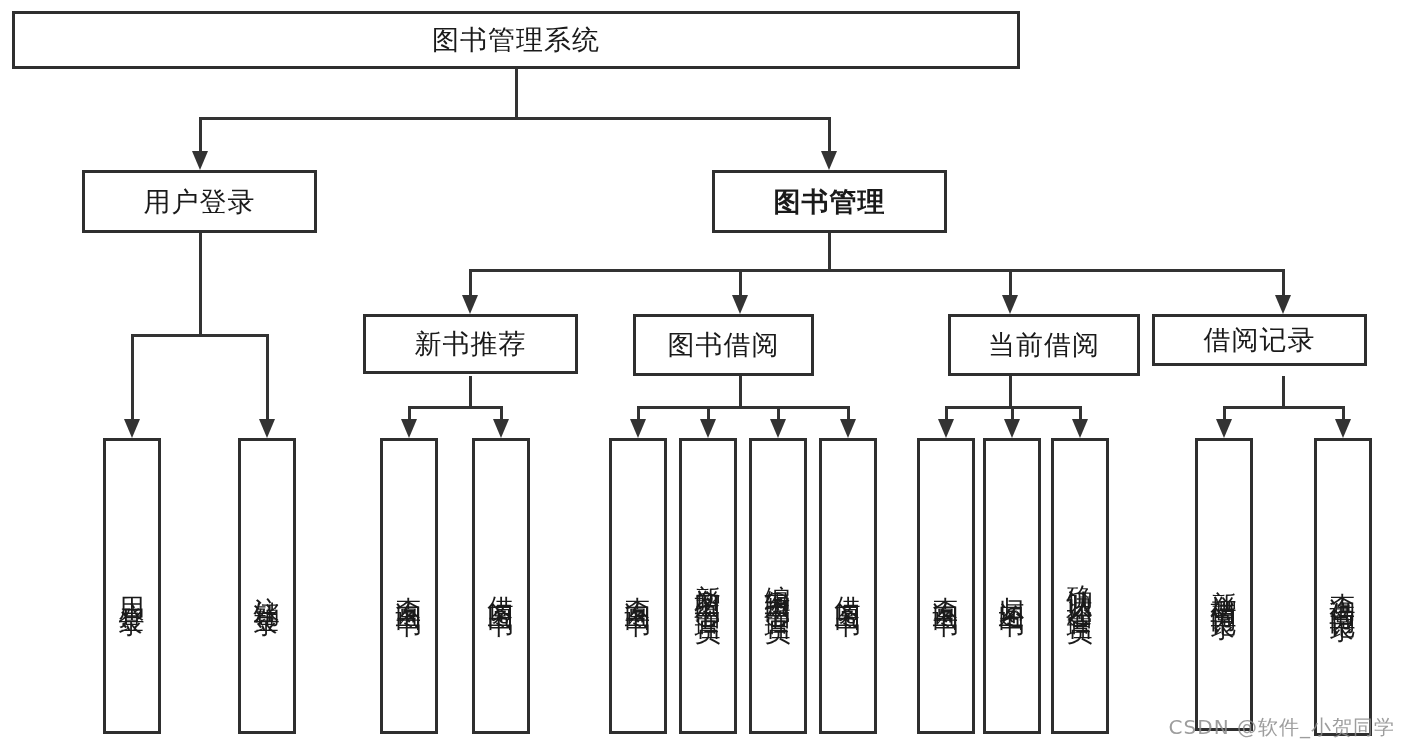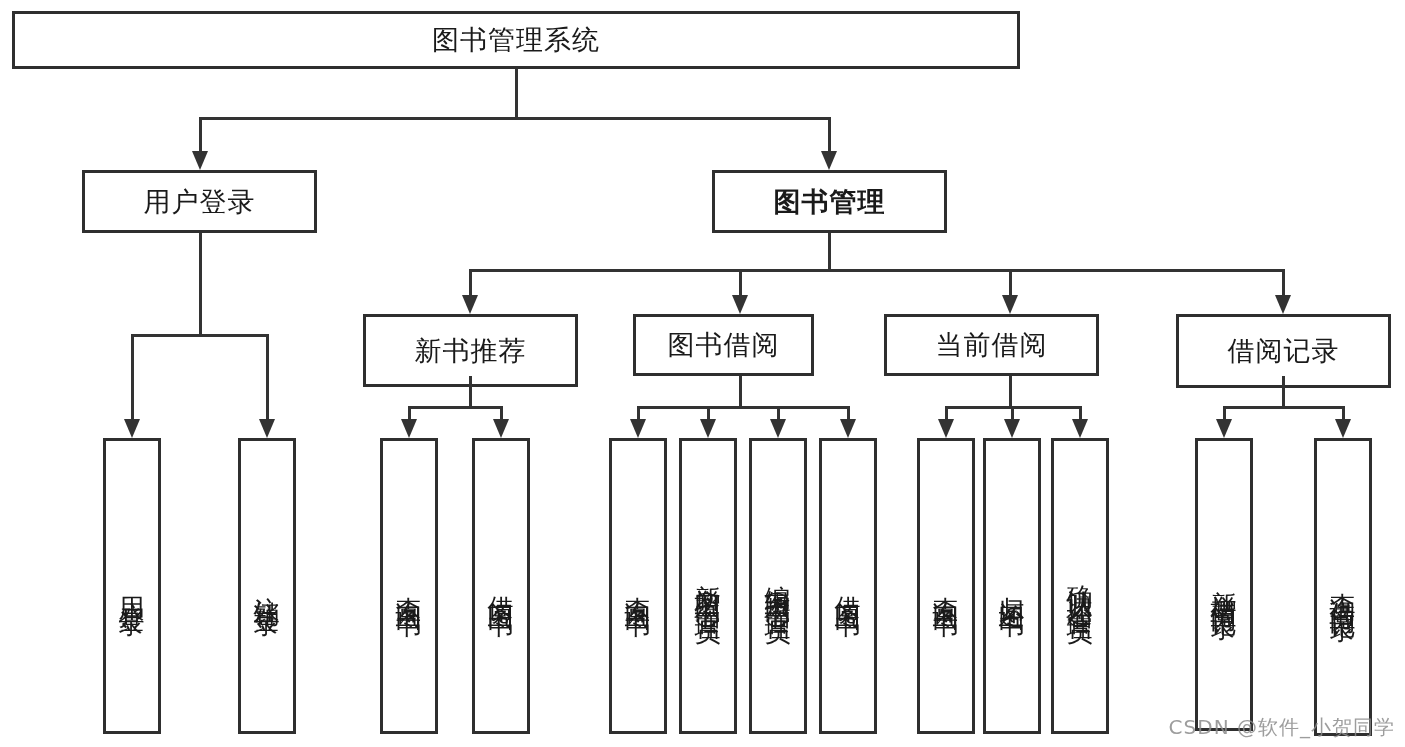--- a/index.html
+++ b/index.html
@@ -67,30 +67,30 @@
   <div class="hl" style="left:469px;top:269px;width:816px;"></div>
   <div class="vl" style="left:469px;top:269px;height:28px;"></div>
   <div class="ah" style="left:462px;top:295px;"></div>
   <div class="vl" style="left:739px;top:269px;height:28px;"></div>
   <div class="ah" style="left:732px;top:295px;"></div>
   <div class="vl" style="left:1009px;top:269px;height:28px;"></div>
   <div class="ah" style="left:1002px;top:295px;"></div>
   <div class="vl" style="left:1282px;top:269px;height:28px;"></div>
   <div class="ah" style="left:1275px;top:295px;"></div>
 
-  <div class="hbox" style="left:363px;top:314px;width:215px;height:73px;">
+  <div class="hbox" style="left:363px;top:314px;width:215px;height:60px;">
     <span>新书推荐</span>
   </div>
   <div class="hbox" style="left:633px;top:314px;width:181px;height:62px;">
     <span>图书借阅</span>
   </div>
-  <div class="hbox" style="left:884px;top:314px;width:215px;height:62px;font-family:Liberation Mono, monospace;">
+  <div class="hbox" style="left:948px;top:314px;width:192px;height:62px;font-family:Liberation Mono, monospace;">
     <span>当前借阅</span>
   </div>
-  <div class="hbox" style="left:1176px;top:314px;width:215px;height:74px;">
+  <div class="hbox" style="left:1152px;top:314px;width:215px;height:52px;">
     <span>借阅记录</span>
   </div>
 
   <div class="vl" style="left:469px;top:376px;height:32px;"></div>
   <div class="hl" style="left:408px;top:406px;width:94px;"></div>
   <div class="vl" style="left:408px;top:406px;height:15px;"></div>
   <div class="ah" style="left:401px;top:419px;"></div>
   <div class="vl" style="left:500px;top:406px;height:15px;"></div>
   <div class="ah" style="left:493px;top:419px;"></div>
 

